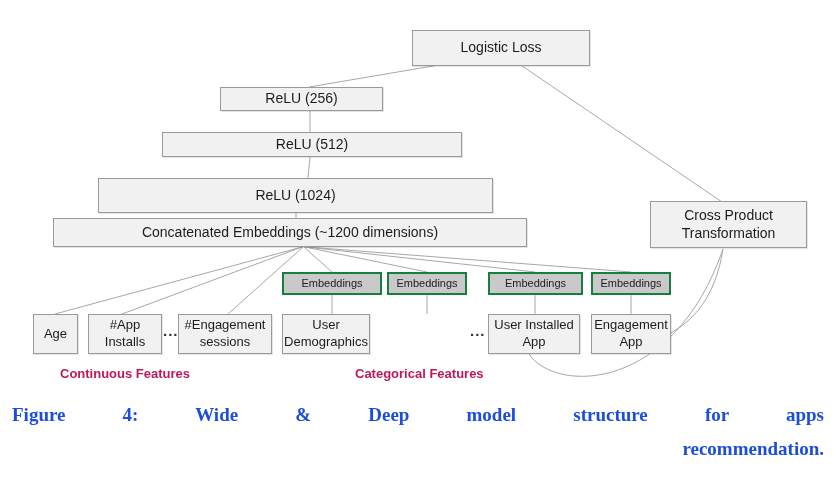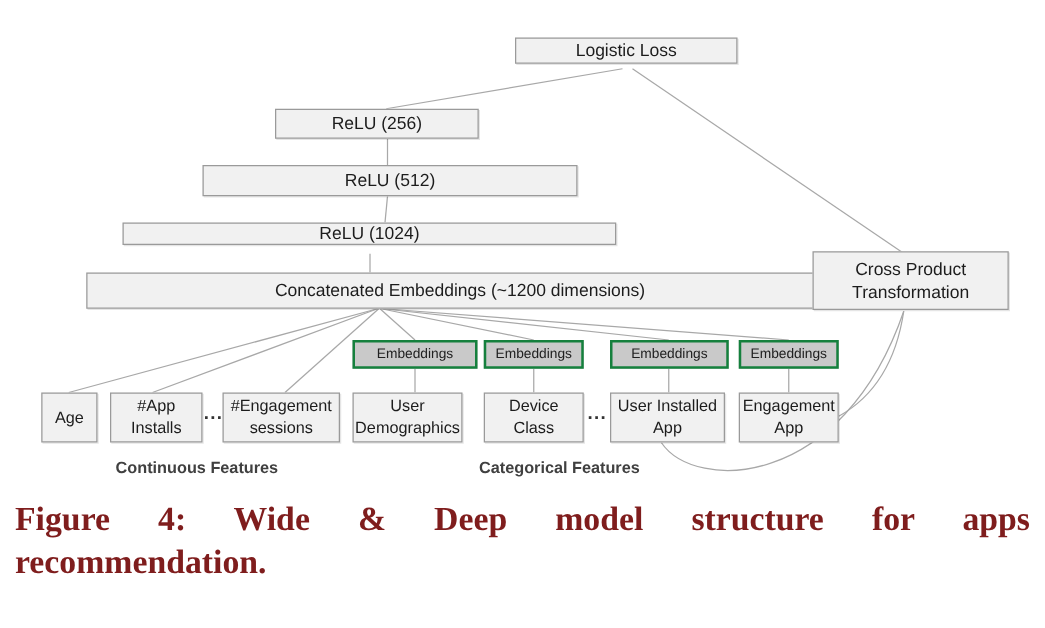--- a/index.html
+++ b/index.html
@@ -27,37 +27,37 @@
   .node.small{font-size:13px;line-height:1.3;padding:0 3px;}
   .node.emb{
     background:#c9c9c9;
     border:2px solid #15803d;
     font-size:11px;
     color:#202020;
     box-shadow:none;
   }
   .group-label{
     position:absolute;
-    font-size:13px;font-weight:bold;color:#404040;
-    text-align:center;
+    font-size:13px;font-weight:bold;color:#be185d;
+    text-align:left;
   }
   .dots{
     position:absolute;
     font-size:15px;font-weight:bold;color:#333;
     letter-spacing:1px;
   }
   .caption{
     position:absolute;
     left:12px;top:398px;width:812px;
     font-family:"Liberation Serif","DejaVu Serif",serif;
-    font-weight:bold;color:#7f1d1d;
-    font-size:27px;line-height:34px;
+    font-weight:bold;color:#1d4ed8;
+    font-size:19px;line-height:34px;
   }
   .caption .l1{text-align:justify;text-align-last:justify;}
-  .caption .l2{text-align:left;}
+  .caption .l2{text-align:right;}
 </style>
 </head>
 <body>
 
 <div class="page">
 
   <svg class="wires" viewBox="0 0 836 502" fill="none" stroke="#a8a8a8" stroke-width="1">
 
     <line x1="498" y1="55" x2="309" y2="87"></line>
     <line x1="310" y1="111" x2="310" y2="132"></line>
@@ -76,48 +76,46 @@
 
     <line x1="332" y1="295" x2="332" y2="314"></line>
     <line x1="427" y1="295" x2="427" y2="314"></line>
     <line x1="535" y1="295" x2="535" y2="314"></line>
     <line x1="631" y1="295" x2="631" y2="314"></line>
 
     <path d="M 529 354 C 556 394 674 392 723 249"></path>
     <path d="M 671 333 Q 714 309 723 249"></path>
   </svg>
 
-  <div class="node" style="left:412px;top:30px;width:178px;height:21px">Logistic Loss</div>
+  <div class="node" style="left:412px;top:30px;width:178px;height:36px">Logistic Loss</div>
 
   <div class="node" style="left:220px;top:87px;width:163px;height:24px">ReLU (256)</div>
 
   <div class="node" style="left:162px;top:132px;width:300px;height:25px">ReLU (512)</div>
 
-  <div class="node" style="left:98px;top:178px;width:395px;height:18px">ReLU (1024)</div>
+  <div class="node" style="left:98px;top:178px;width:395px;height:35px">ReLU (1024)</div>
 
-  <div class="node" style="left:69px;top:218px;width:598px;height:29px">Concatenated Embeddings (~1200 dimensions)</div>
+  <div class="node" style="left:53px;top:218px;width:474px;height:29px">Concatenated Embeddings (~1200 dimensions)</div>
 
   <div class="node" style="left:650px;top:201px;width:157px;height:47px">Cross Product
 Transformation</div>
 
   <div class="node emb" style="left:282px;top:272px;width:100px;height:23px">Embeddings</div>
   <div class="node emb" style="left:387px;top:272px;width:80px;height:23px">Embeddings</div>
   <div class="node emb" style="left:488px;top:272px;width:95px;height:23px">Embeddings</div>
   <div class="node emb" style="left:591px;top:272px;width:80px;height:23px">Embeddings</div>
 
   <div class="node small" style="left:33px;top:314px;width:45px;height:40px">Age</div>
   <div class="node small" style="left:88px;top:314px;width:74px;height:40px">#App
 Installs</div>
   <div class="dots" style="left:163px;top:322px">...</div>
   <div class="node small" style="left:178px;top:314px;width:94px;height:40px">#Engagement
 sessions</div>
   <div class="node small" style="left:282px;top:314px;width:88px;height:40px">User
 Demographics</div>
-  <div class="node small" style="left:387px;top:314px;width:80px;height:40px">Device
-Class</div>
   <div class="dots" style="left:470px;top:322px">...</div>
   <div class="node small" style="left:488px;top:314px;width:92px;height:40px">User Installed
 App</div>
   <div class="node small" style="left:591px;top:314px;width:80px;height:40px">Engagement
 App</div>
 
   <div class="group-label" style="left:60px;top:366px;width:195px">Continuous Features</div>
   <div class="group-label" style="left:355px;top:366px;width:185px">Categorical Features</div>
 
   <div class="caption">

